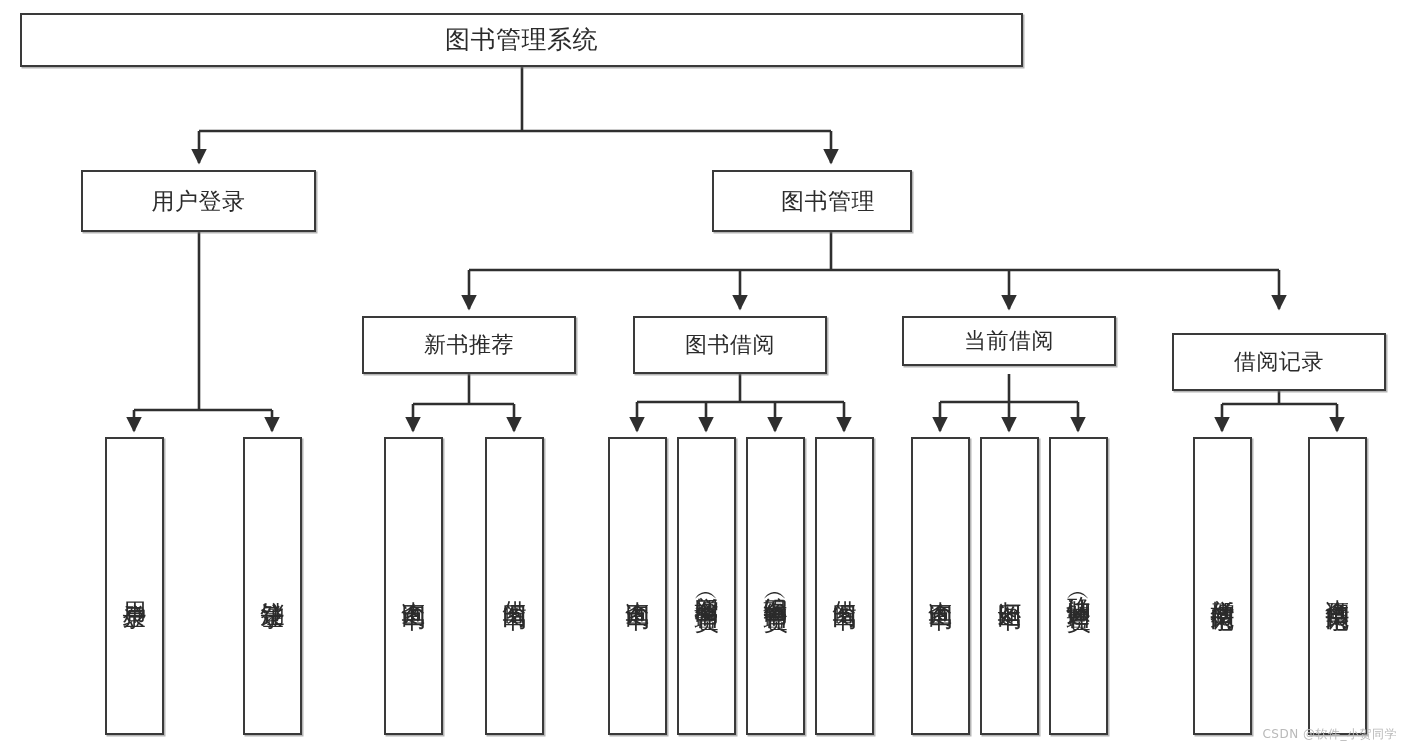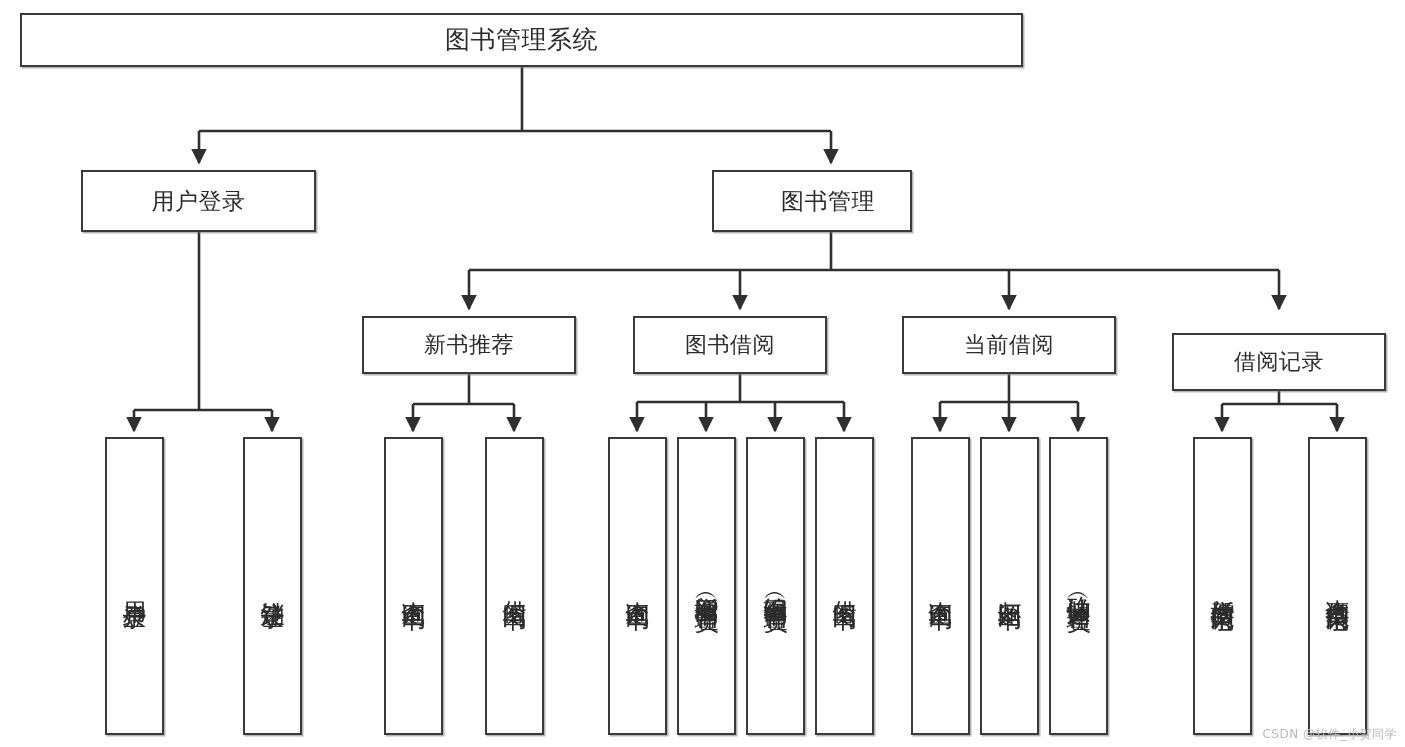--- a/index.html
+++ b/index.html
@@ -142,21 +142,21 @@
   </div>
 
   <div class="node level3" style="left:362px; top:316px; width:214px; height:58px;">
     <span class="label">新书推荐</span>
   </div>
 
   <div class="node level3" style="left:633px; top:316px; width:194px; height:58px;">
     <span class="label">图书借阅</span>
   </div>
 
-  <div class="node level3" style="left:902px; top:316px; width:214px; height:58px;">
+  <div class="node level3" style="left:902px; top:316px; width:214px; height:50px;">
     <span class="label">当前借阅</span>
   </div>
 
   <div class="node level3" style="left:1172px; top:316px; width:214px; height:58px;margin-top:17px;">
     <span class="label">借阅记录</span>
   </div>
 
   <div class="node leaf" style="left:105px; top:437px; width:59px; height:298px;">
     <span class="label">用户登录</span>
   </div>

